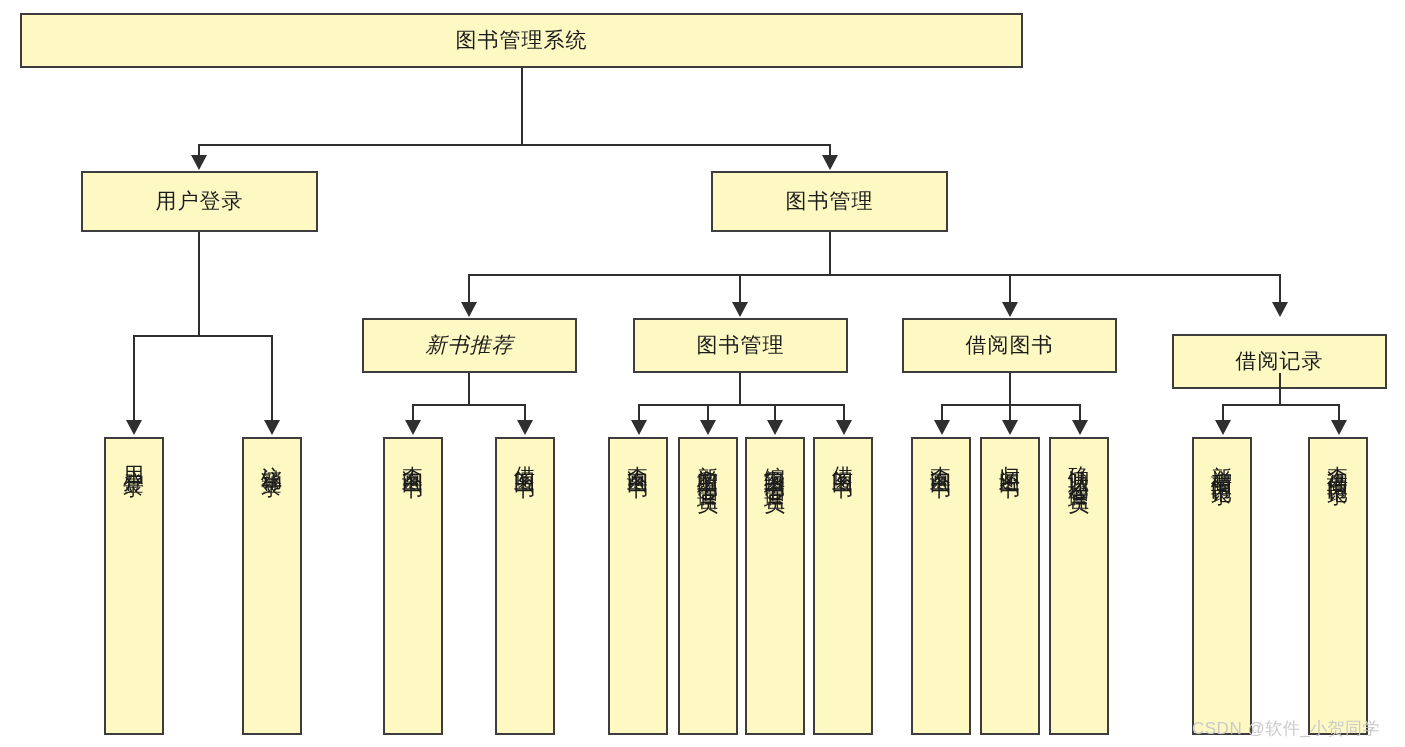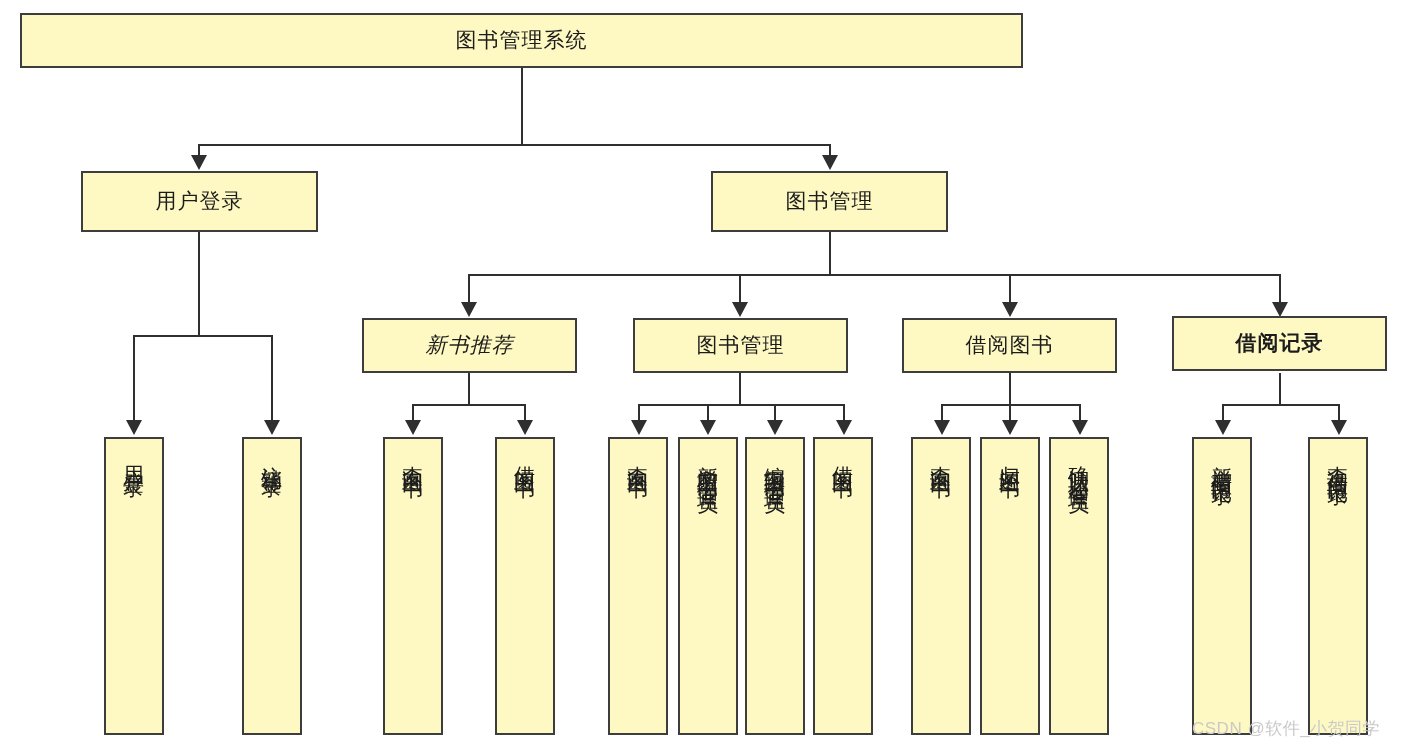--- a/index.html
+++ b/index.html
@@ -126,21 +126,21 @@
   </div>
 
   <div class="node" style="left:633px; top:318px; width:215px; height:55px;">
     <span class="node-label">图书管理</span>
   </div>
 
   <div class="node" style="left:902px; top:318px; width:215px; height:55px;">
     <span class="node-label">借阅图书</span>
   </div>
 
-  <div class="node" style="left:1172px; top:316px; width:215px; height:55px;font-weight:bold;">
+  <div class="node" style="left:1172px; top:334px; width:215px; height:55px;">
     <span class="node-label">借阅记录</span>
   </div>
 
   <div class="v-line" style="left:468px; top:373px; width:2px; height:32px;"></div>
   <div class="h-line" style="left:412px; top:404px; width:113px; height:2px;"></div>
   <div class="v-line" style="left:412px; top:404px; width:2px; height:18px;"></div>
   <div class="arrow-head" style="left:405px; top:420px;"></div>
   <div class="v-line" style="left:524px; top:404px; width:2px; height:18px;"></div>
   <div class="arrow-head" style="left:517px; top:420px;"></div>
 

